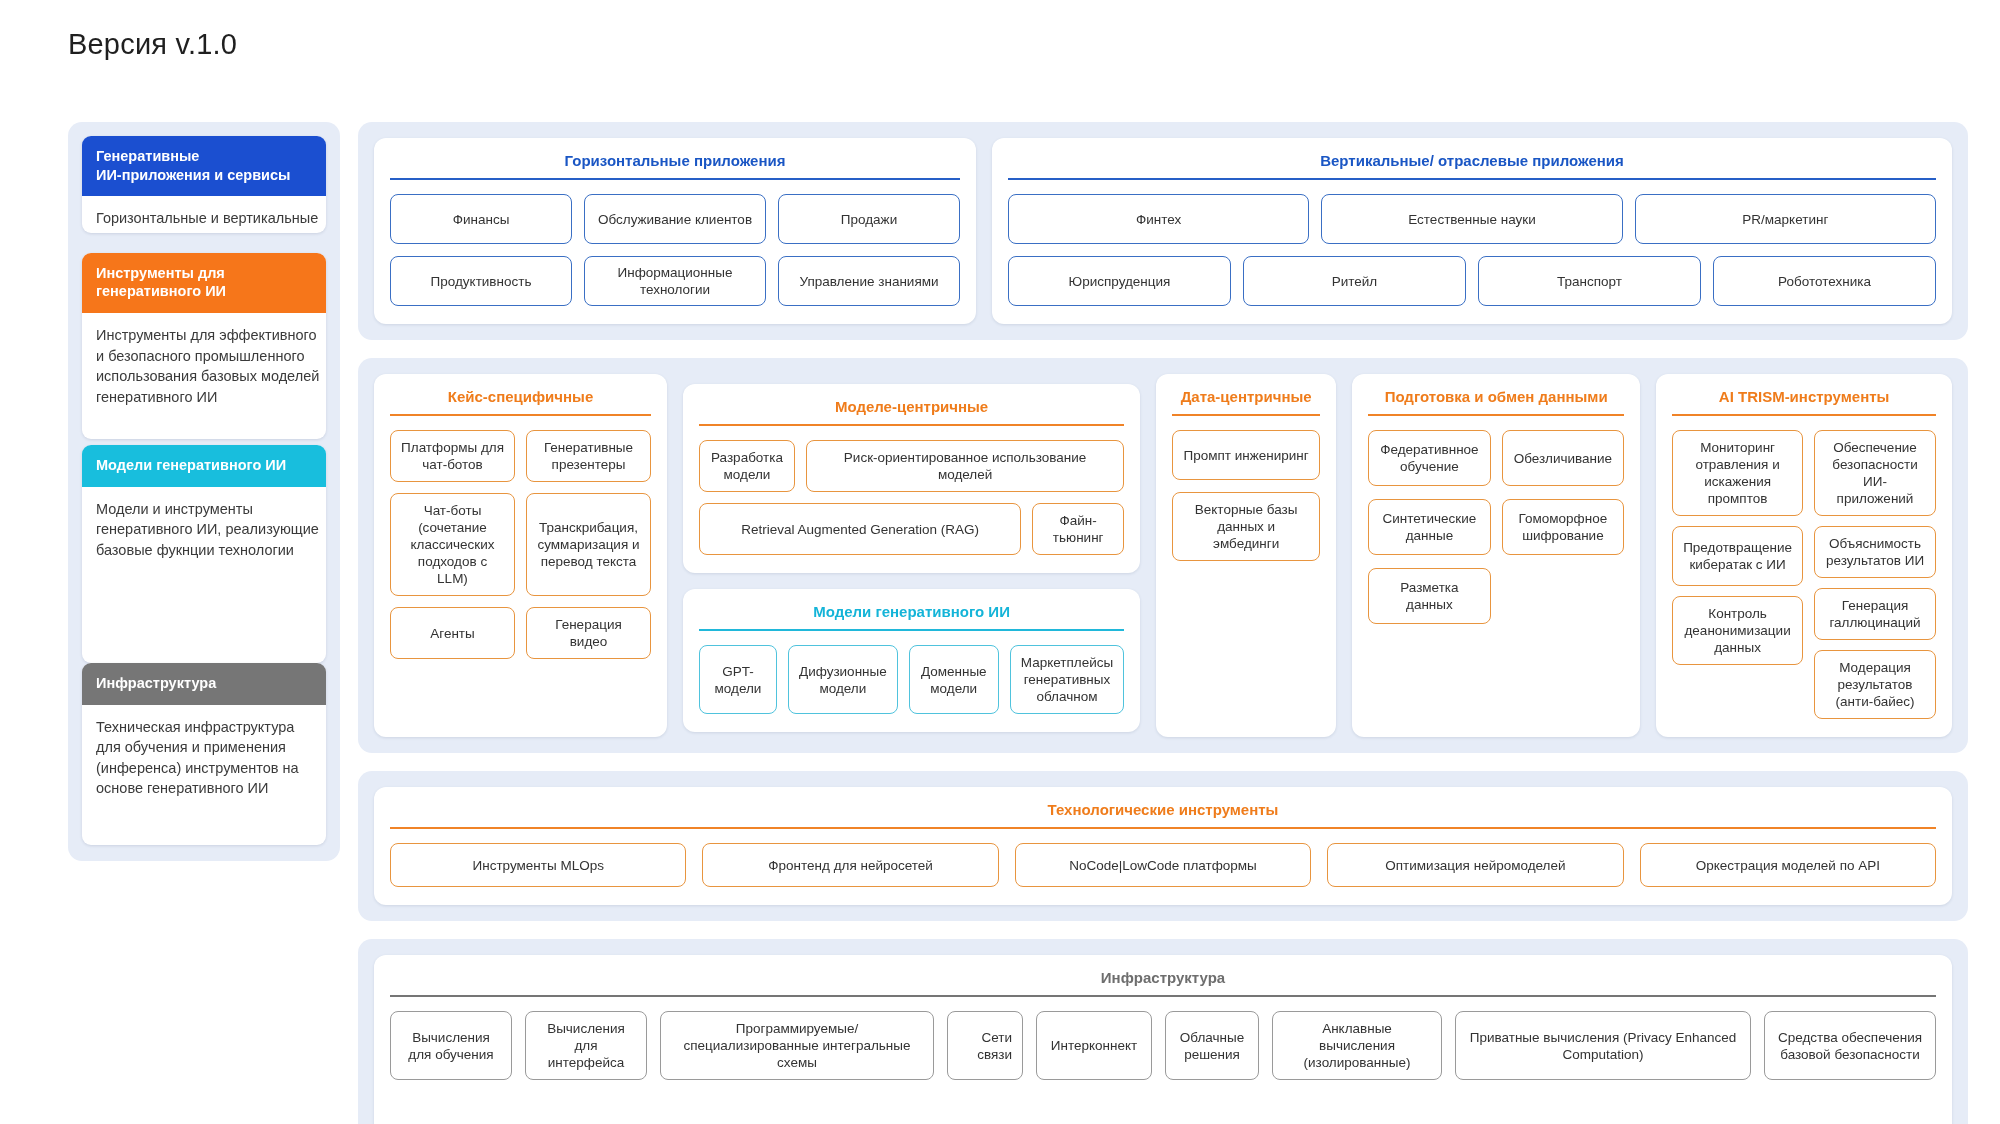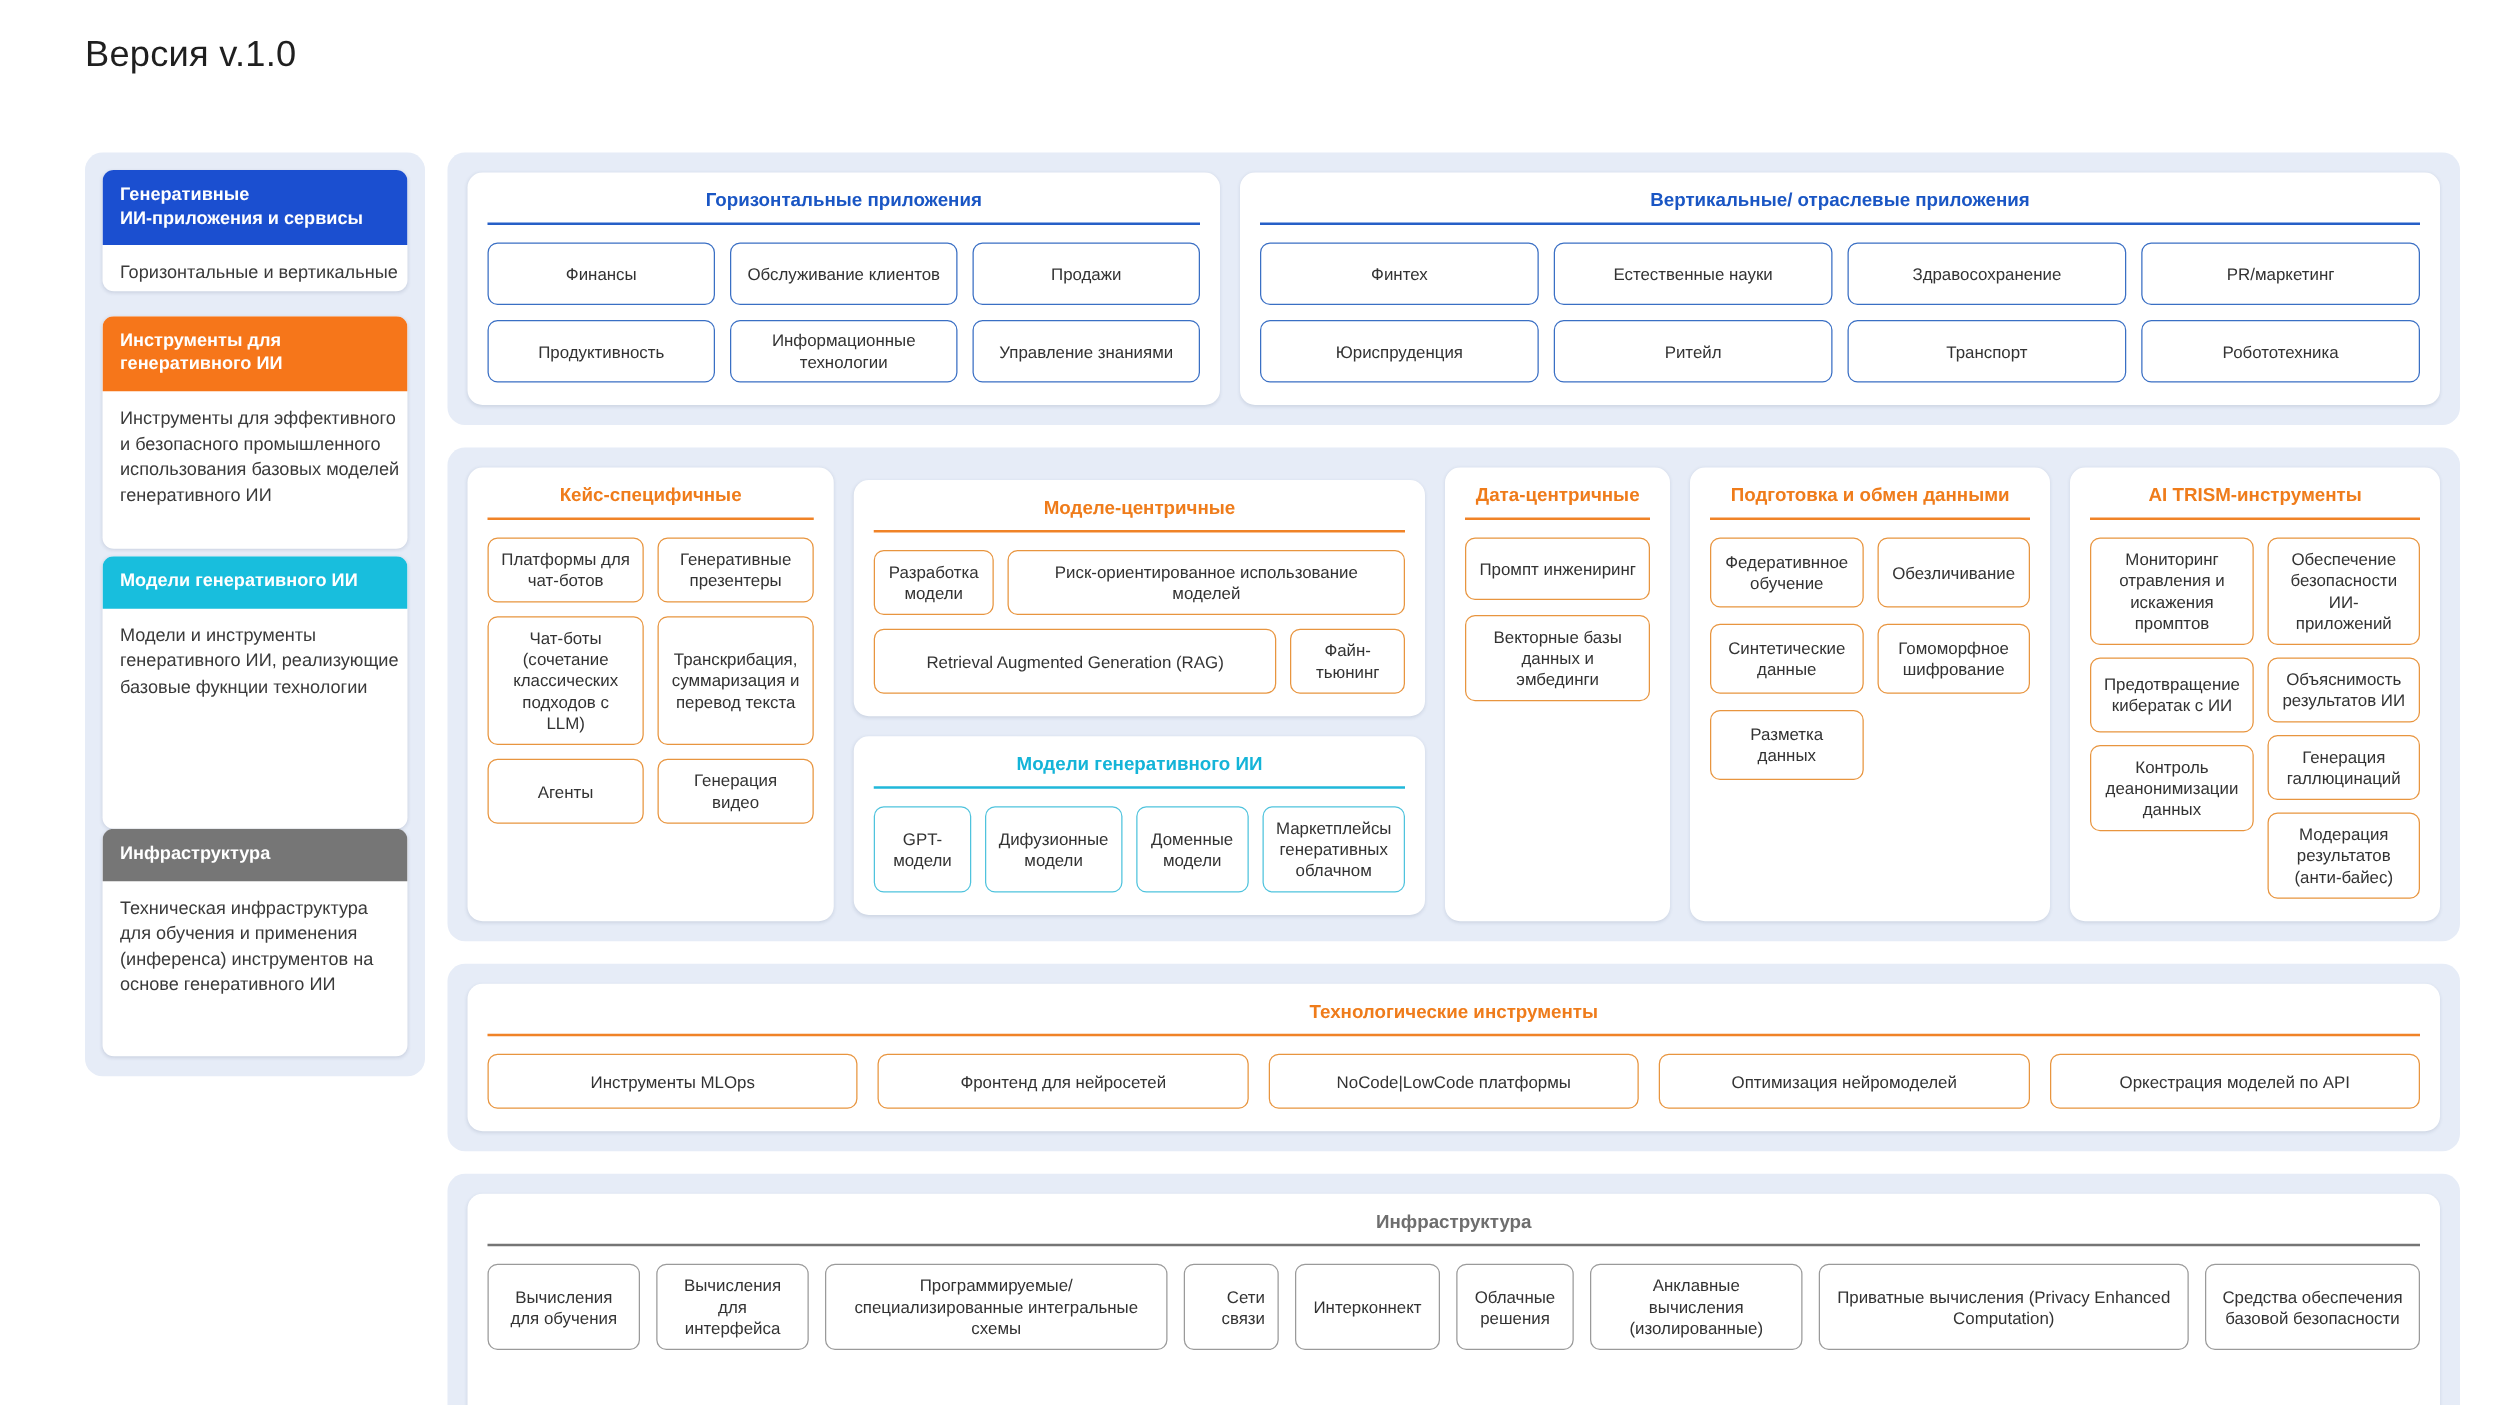--- a/index.html
+++ b/index.html
@@ -276,21 +276,20 @@
           <div class="chip">Управление знаниями</div>
         </div>
       </div>
 
       <div class="panel p-vert">
         <div class="panel-title t-blue">Вертикальные/ отраслевые приложения</div>
         <div class="rule t-blue"></div>
         <div class="chip-row">
           <div class="chip">Финтех</div>
           <div class="chip">Естественные науки</div>
-          <div class="chip">Здравосохранение</div>
           <div class="chip">PR/маркетинг</div>
         </div>
         <div class="chip-row">
           <div class="chip">Юриспруденция</div>
           <div class="chip">Ритейл</div>
           <div class="chip">Транспорт</div>
           <div class="chip">Робототехника</div>
         </div>
       </div>
 

